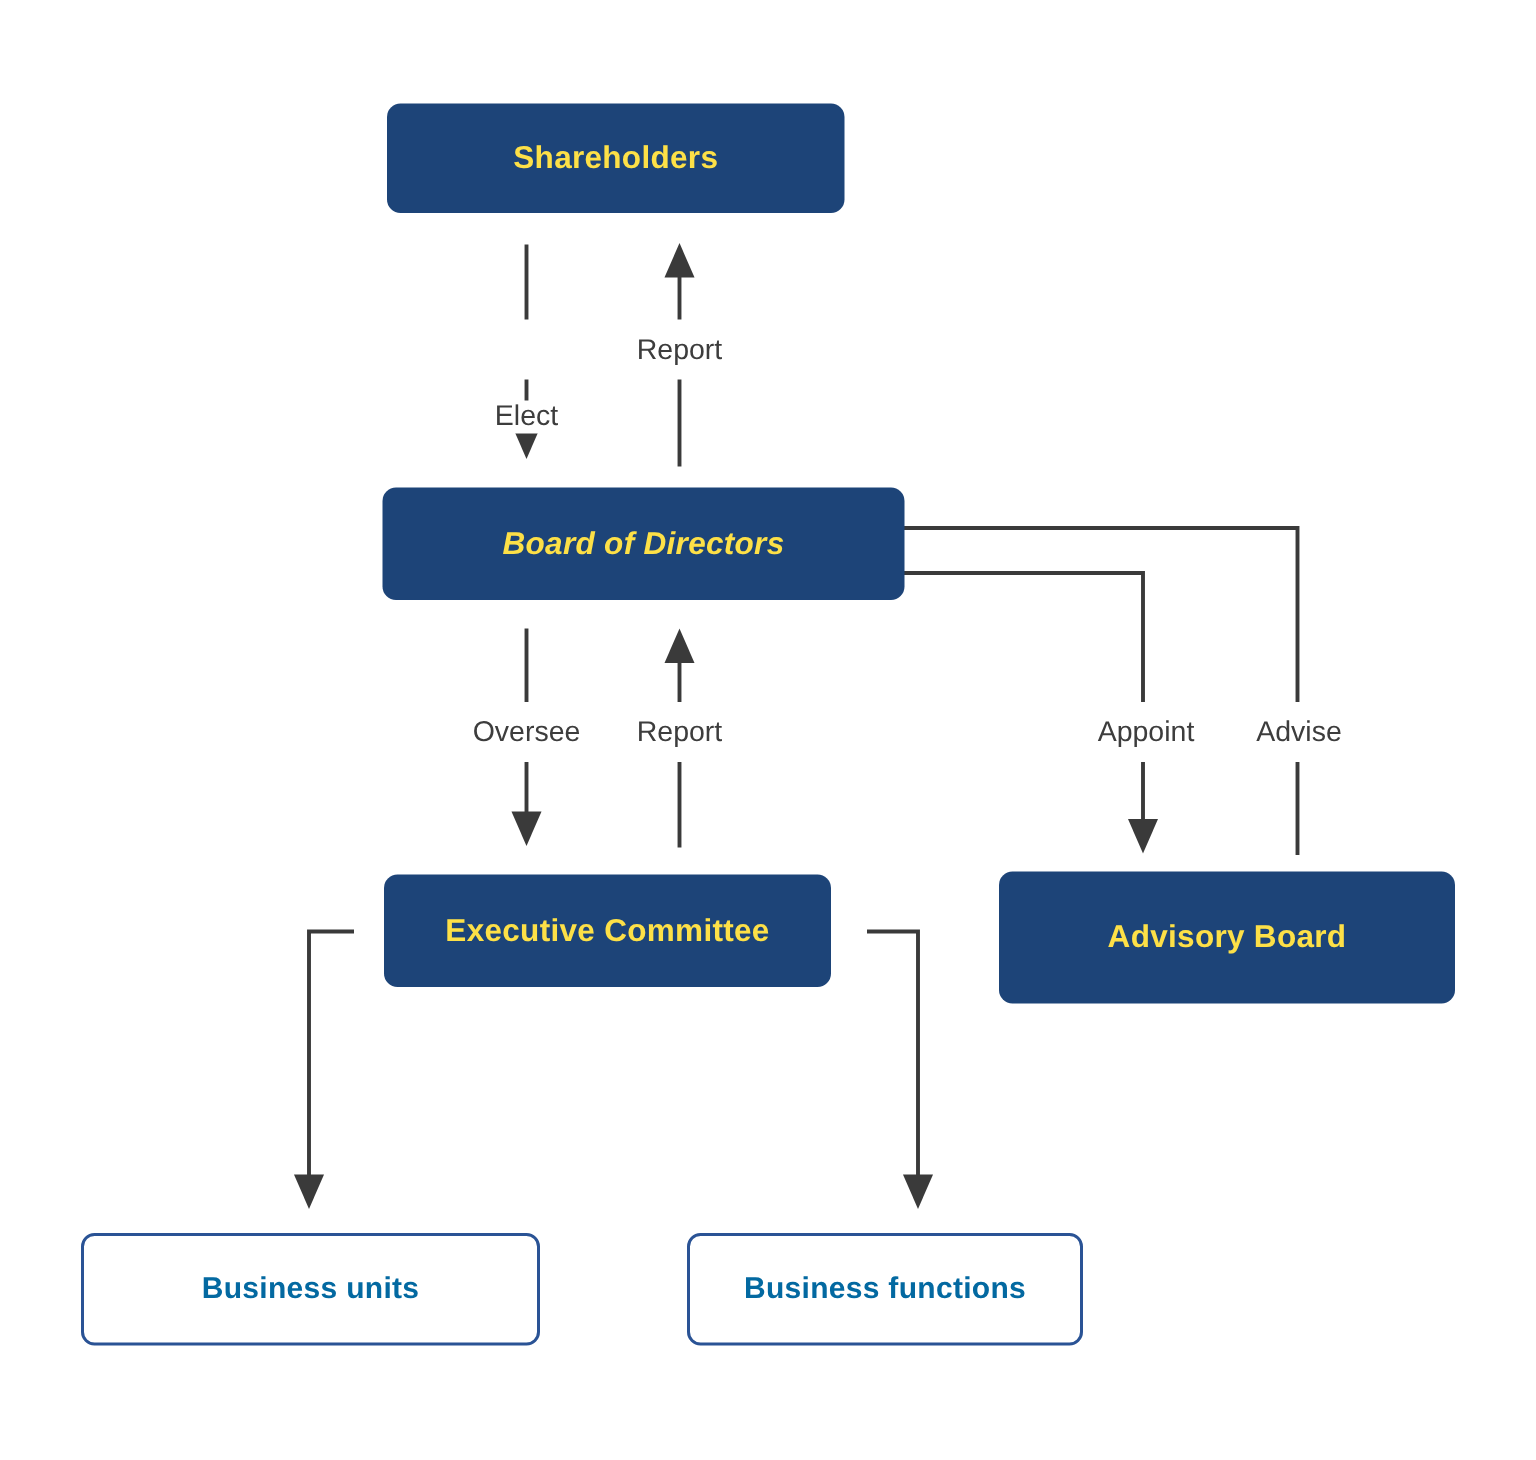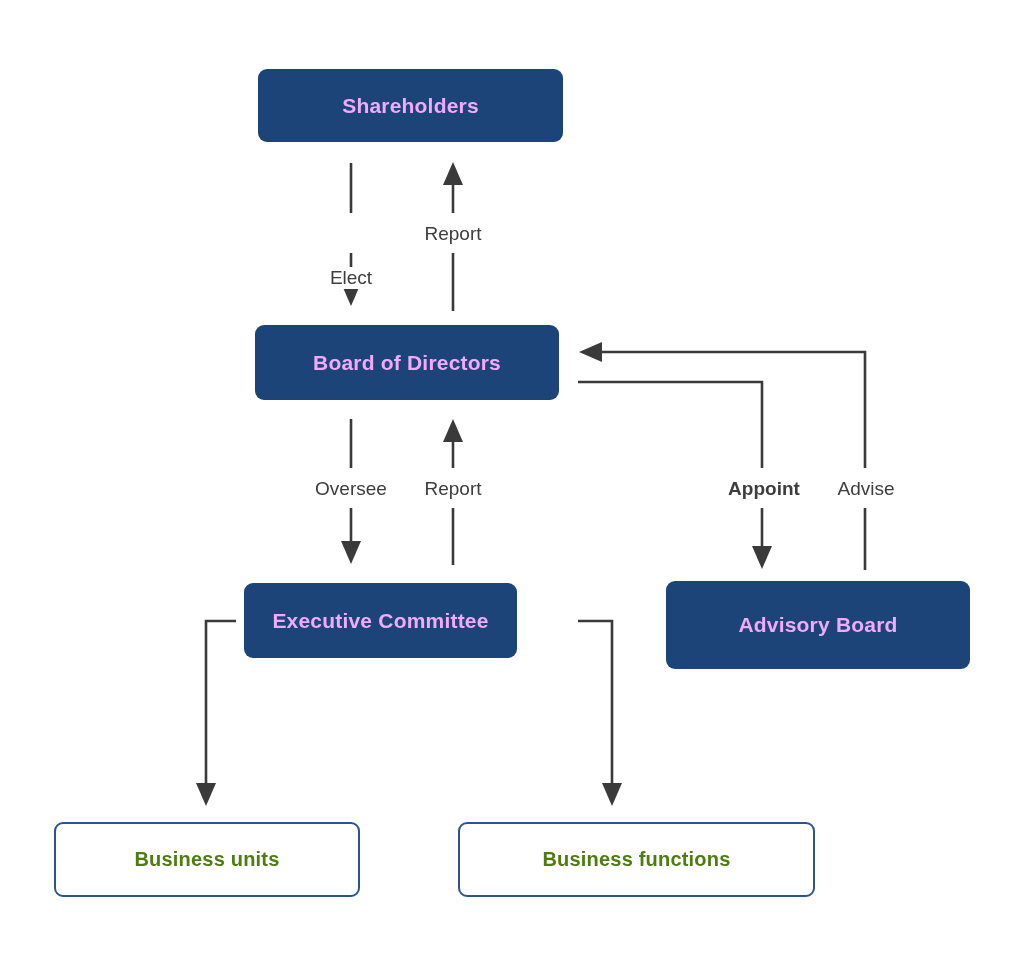--- a/index.html
+++ b/index.html
@@ -26,29 +26,29 @@
     position: absolute;
     display: flex;
     align-items: center;
     justify-content: center;
     box-sizing: border-box;
     border-radius: 9px;
     text-align: center;
   }
   .node.solid {
     background: #1d4478;
-    color: #f0abfc;
+    color: #fde047;
     font-size: 21px;
     font-weight: 700;
     letter-spacing: 0.2px;
   }
   .node.outline {
     background: #ffffff;
     border: 2px solid #2a5395;
-    color: #4d7c0f;
+    color: #0369a1;
     font-size: 20px;
     font-weight: 700;
     letter-spacing: 0.2px;
   }
   .edge-label {
     position: absolute;
     transform: translate(-50%, -50%);
     color: #3d3d3d;
     font-size: 19px;
     font-weight: 400;
@@ -102,35 +102,35 @@
       <polygon points="602,342 602,362 579,352"></polygon>
 
       <polygon points="196,783 216,783 206,806"></polygon>
 
       <polygon points="602,783 622,783 612,806"></polygon>
     </g>
   </svg>
 
   <div class="node solid" style="left:258px; top:69px; width:305px; height:73px;">Shareholders</div>
 
-  <div class="node solid" style="left:255px; top:325px; width:304px; height:75px;">Board of Directors</div>
+  <div class="node solid" style="left:255px; top:325px; width:348px; height:75px;font-style:italic;">Board of Directors</div>
 
-  <div class="node solid" style="left:244px; top:583px; width:273px; height:75px;">Executive Committee</div>
+  <div class="node solid" style="left:256px; top:583px; width:298px; height:75px;">Executive Committee</div>
 
   <div class="node solid" style="left:666px; top:581px; width:304px; height:88px;">Advisory Board</div>
 
   <div class="node outline" style="left:54px; top:822px; width:306px; height:75px;">Business units</div>
 
-  <div class="node outline" style="left:458px; top:822px; width:357px; height:75px;">Business functions</div>
+  <div class="node outline" style="left:458px; top:822px; width:264px; height:75px;">Business functions</div>
 
   <div class="edge-label" style="left:351px; top:234px;margin-top:44px;">Elect</div>
 
   <div class="edge-label" style="left:453px; top:234px;">Report</div>
 
   <div class="edge-label" style="left:351px; top:489px;">Oversee</div>
 
   <div class="edge-label" style="left:453px; top:489px;">Report</div>
 
-  <div class="edge-label" style="left:764px; top:489px;font-weight:bold;">Appoint</div>
+  <div class="edge-label" style="left:764px; top:489px;">Appoint</div>
 
   <div class="edge-label" style="left:866px; top:489px;text-align:right;">Advise</div>
 
 </div>
 
 </body></html>

